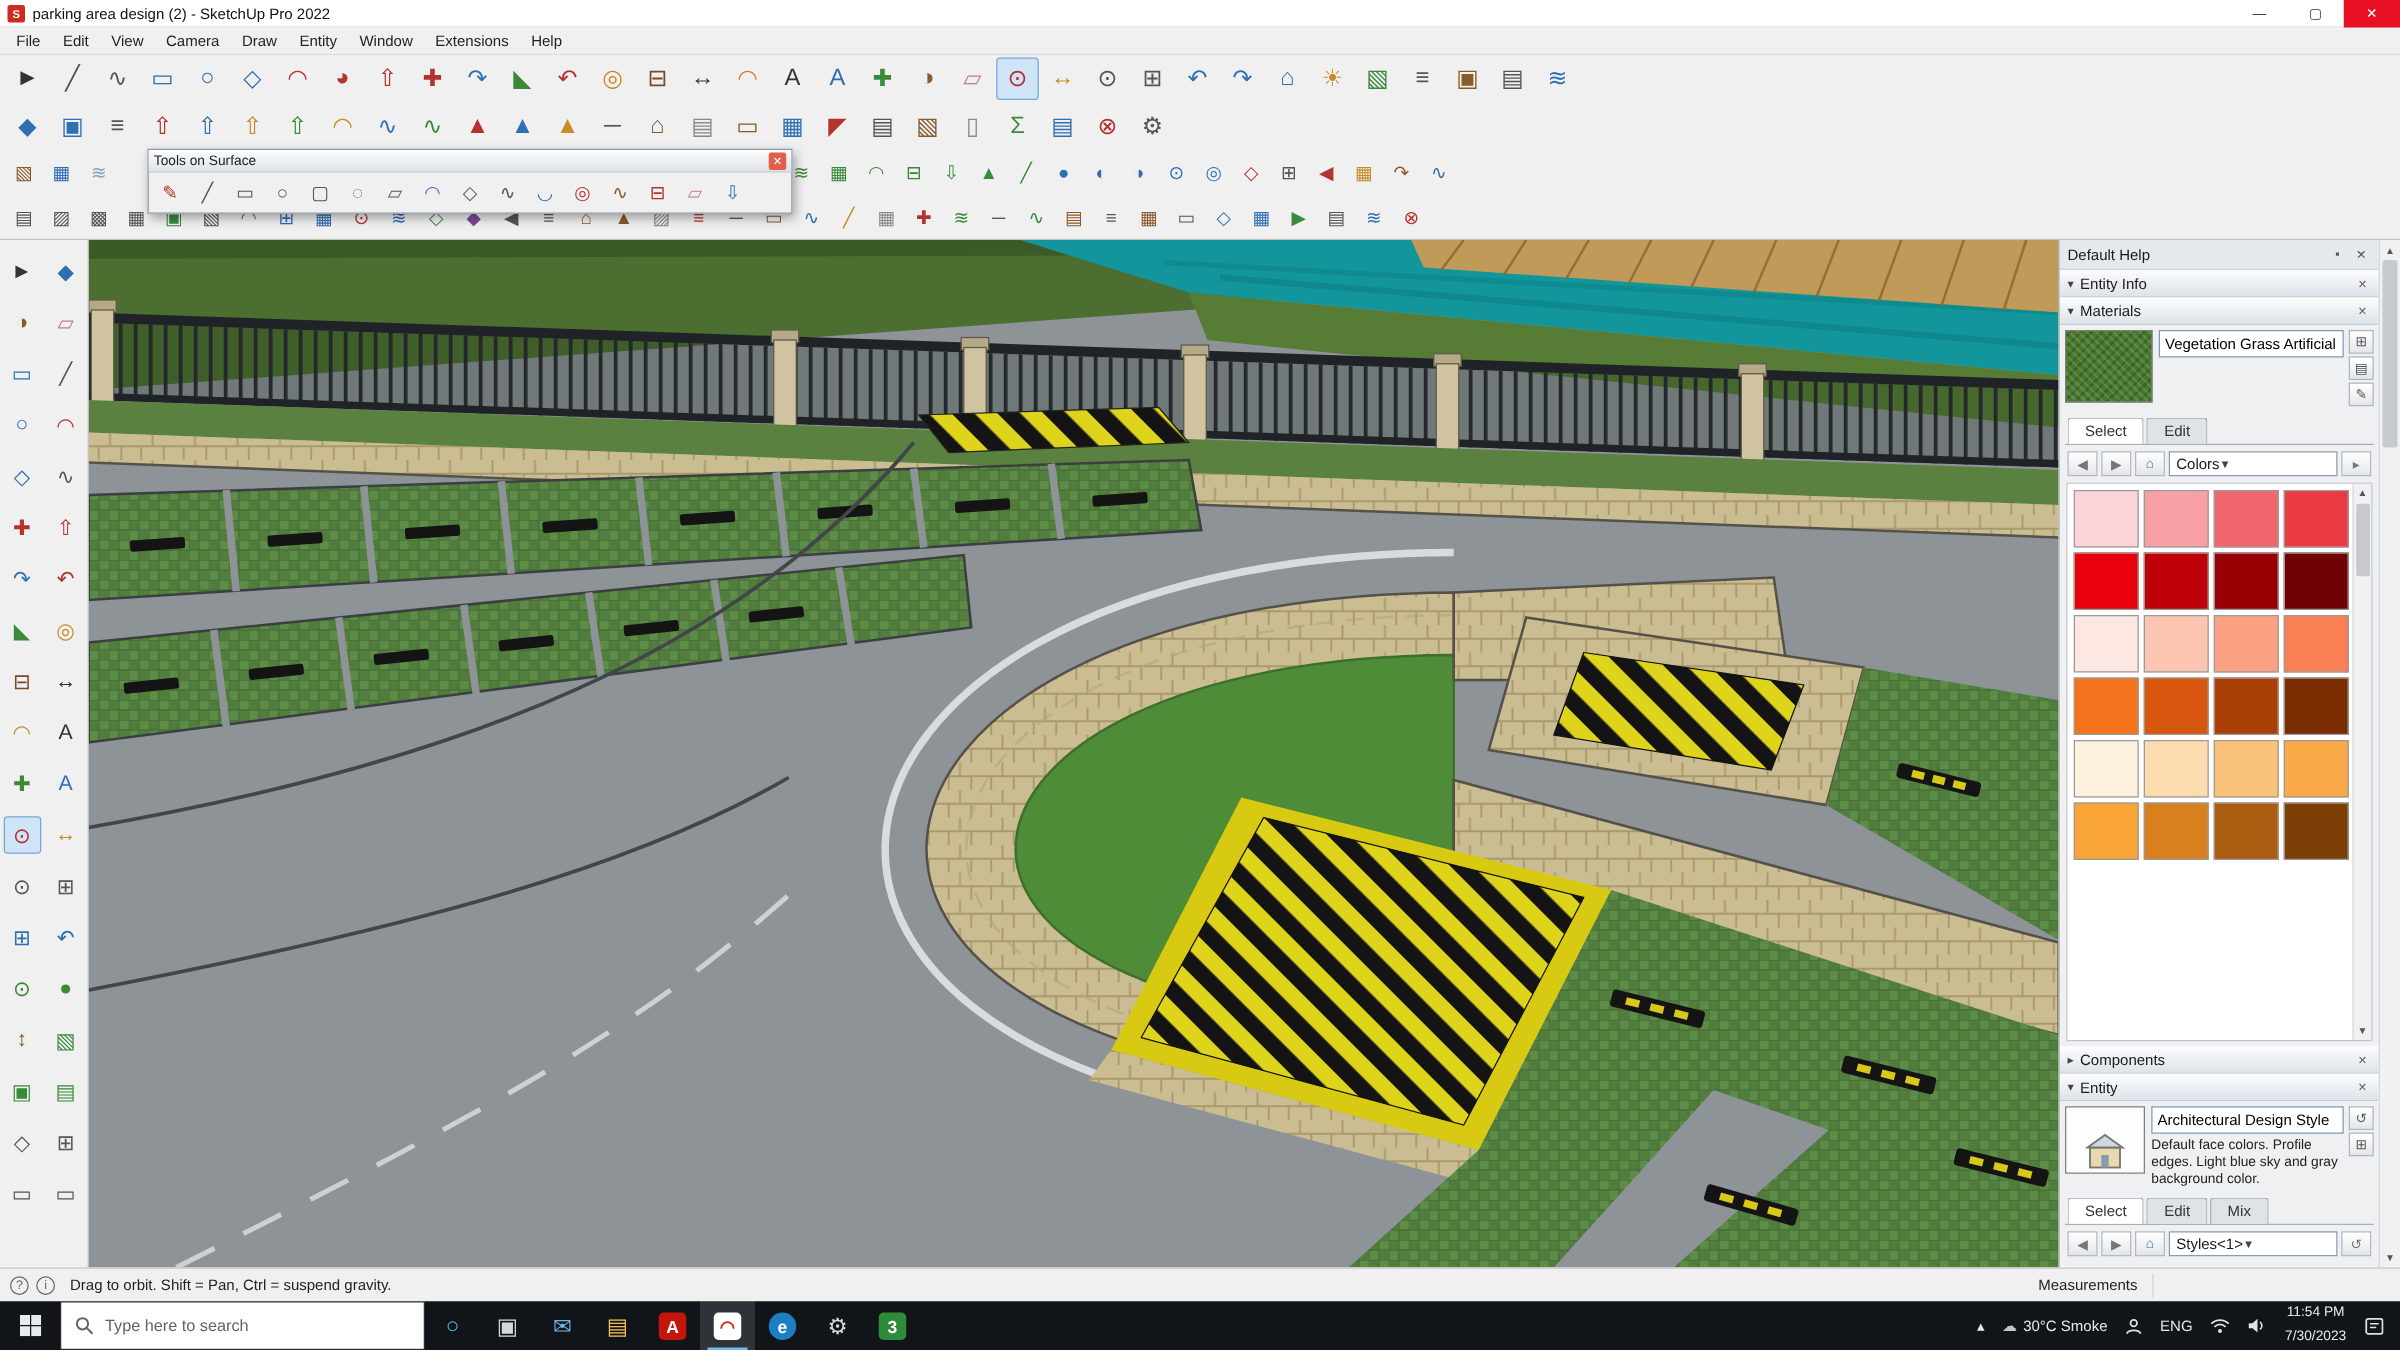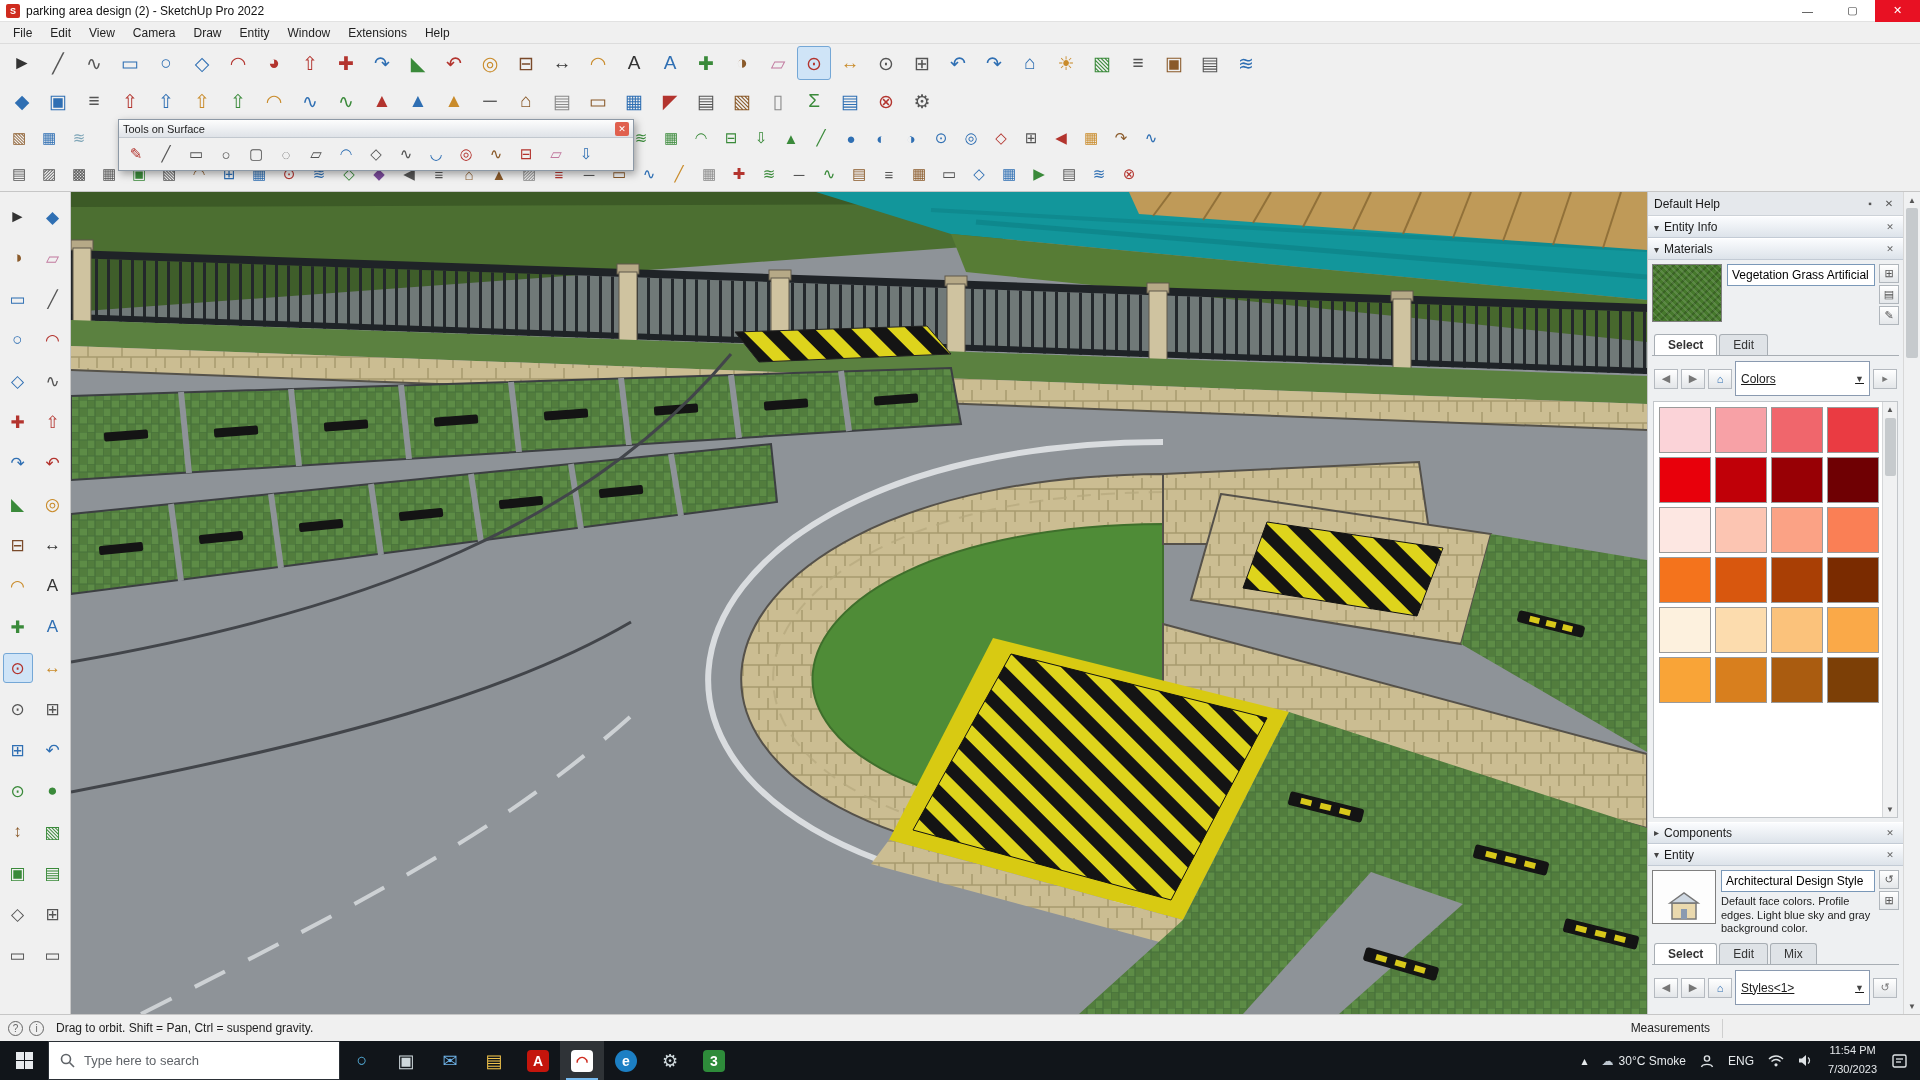--- a/index.html
+++ b/index.html
@@ -55,24 +55,24 @@
   .entity-body{height:158px;background:#fbfbfb;padding:8px;}
   .mat-body{flex:1;display:flex;flex-direction:column;padding:4px;overflow:hidden;}
   .mat-top{display:flex;}
   .mat-thumb{width:70px;height:58px;border:1px solid #7f7f7f;background-color:#46792c;background-image:repeating-linear-gradient(45deg,rgba(255,255,255,.12) 0 2px,transparent 2px 5px),repeating-linear-gradient(-45deg,rgba(0,0,0,.18) 0 2px,transparent 2px 6px);}
   .mat-col{flex:1;margin-left:5px;}
   .name-input{width:100%;height:22px;border:1px solid #7a98b8;font-size:12px;padding:0 4px;background:#fff;font-family:"Liberation Sans",sans-serif;}
   .mini-col{display:flex;flex-direction:column;margin-left:4px;}
   .mini-btn{width:20px;height:19px;border:1px solid #b0b6bc;background:linear-gradient(#ffffff,#e4e7ea);display:flex;align-items:center;justify-content:center;font-size:11px;color:#555;margin-bottom:2px;cursor:pointer;}
   .tabs{display:flex;border-bottom:1px solid #a8aeb4;margin-top:7px;padding-left:2px;}
   .tab{padding:3px 13px;font-size:12px;border:1px solid #a8aeb4;border-bottom:none;background:#dfe3e7;margin-right:2px;border-radius:3px 3px 0 0;cursor:pointer;color:#333;}
-  .tab.on{background:#ffffff;font-weight:bold;}
+  .tab.on{background:#ffffff;font-weight:normal;}
   .navrow{display:flex;align-items:center;gap:3px;padding:5px 2px;}
   .nav-btn{width:24px;height:20px;border:1px solid #b5bac0;background:linear-gradient(#ffffff,#e3e6e9);font-size:11px;display:flex;align-items:center;justify-content:center;color:#777;cursor:pointer;}
-  .dropdown{flex:1;height:35px;border:1px solid #8a9ab0;background:#fff;font-size:12px;display:flex;align-items:center;justify-content:space-between;padding:0 5px;cursor:pointer;text-decoration:underline;}
+  .dropdown{flex:1;height:20px;border:1px solid #8a9ab0;background:#fff;font-size:12px;display:flex;align-items:center;justify-content:flex-start;padding:0 5px;cursor:pointer;}
   .dropdown .arrow{color:#444;font-size:9px;}
   .swatch-wrap{position:relative;flex:1;background:#ffffff;border:1px solid #c2c6ca;margin:0 1px;overflow:hidden;}
   .swatch-grid{display:grid;grid-template-columns:repeat(4,52px);gap:4px;padding:5px;padding-right:20px;}
   .swatch{width:52px;height:46px;border:1px solid #9a9a9a;cursor:pointer;}
   .vscroll{position:absolute;right:0;top:0;bottom:0;width:15px;background:#f0f1f2;border-left:1px solid #d5d7d9;display:flex;flex-direction:column;align-items:center;}
   .vscroll .arr{font-size:8px;color:#555;height:14px;display:flex;align-items:center;cursor:pointer;}
   .vscroll .thumb{width:11px;height:58px;background:#c6cacd;border-radius:2px;margin-top:2px;cursor:pointer;}
   .vscroll .spacer{flex:1;}
   .styles-body{padding:4px;background:#eef0f2;}
   .style-thumb{width:64px;height:54px;border:1px solid #7f7f7f;background:#fdfdfd;display:flex;align-items:flex-end;justify-content:center;overflow:hidden;}

